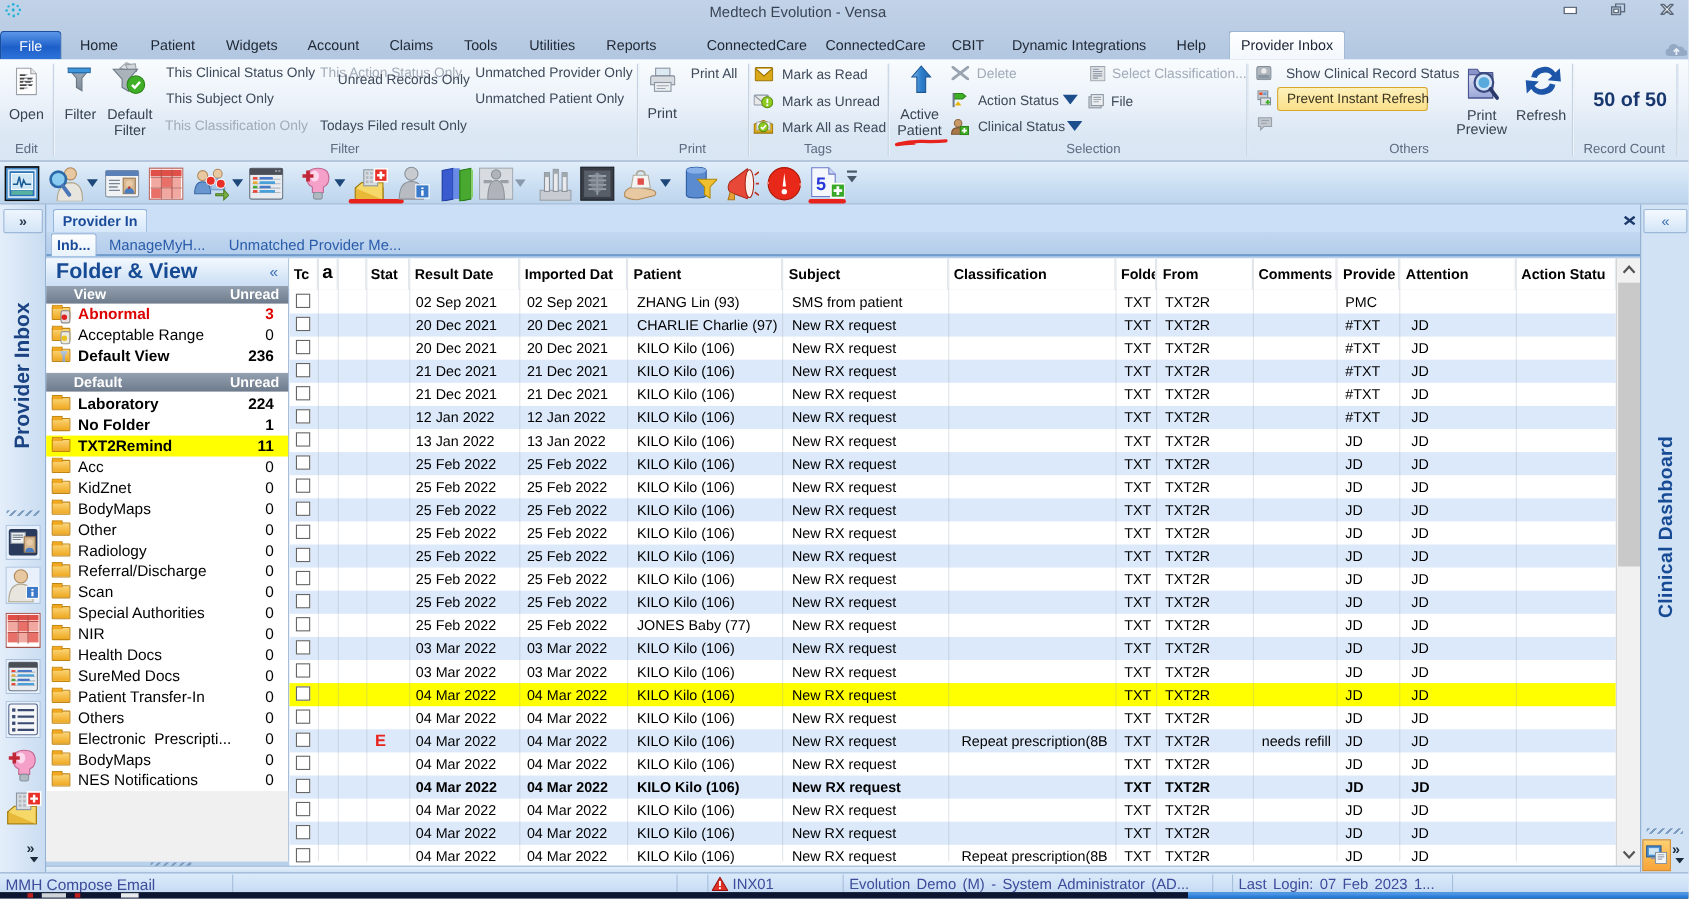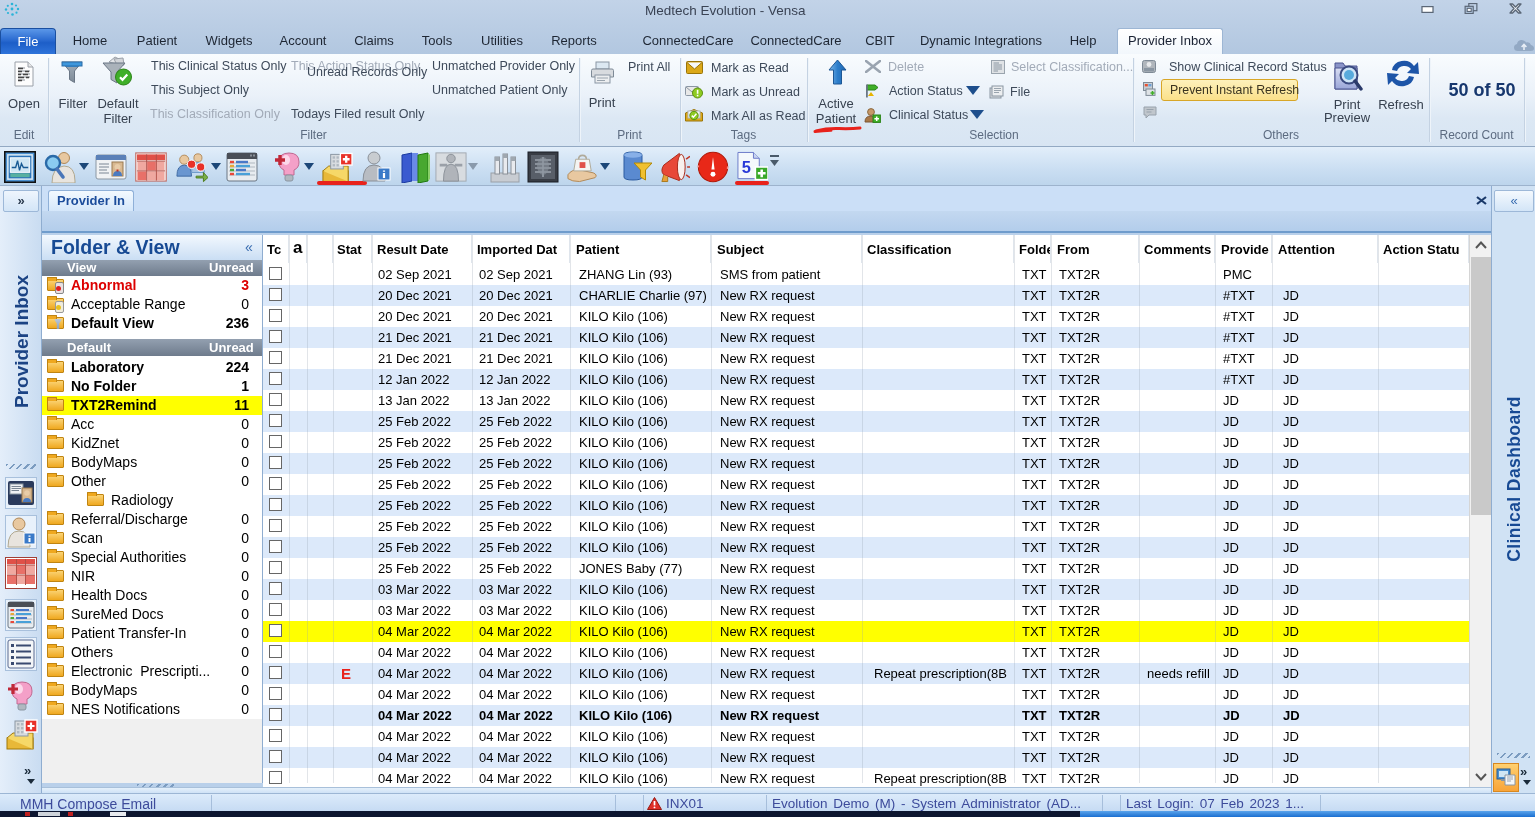--- a/index.html
+++ b/index.html
@@ -483,20 +483,25 @@
       <path d="M0 0 H9 L4.5 6 Z" fill="#4a5a6a"></path>
     </svg>
 </div>
 <div class="ab" id="content">
  <div id="docrow"></div>
  <div id="dtab">Provider In</div>
  <svg class="ab" style="left:1476px;top:10px" width="11" height="9" viewBox="0 0 11 9">
       <path d="M1 1 L10 8 M10 1 L1 8" stroke="#1b3a6b" stroke-width="2.2"></path>
     </svg>
  <div id="subrow"></div>
+ <div class="ab" style="left:42px;top:25px;width:1449px;height:22px;">
+   <div id="itab">Inb...</div>
+   <div class="stab" style="left:57px;">ManageMyH...</div>
+   <div class="stab" style="left:166px;">Unmatched Provider Me...</div>
+ </div>
  <div id="lrail">
   <div class="ab" style="left:3px;top:4px;width:36px;height:22px;background:linear-gradient(#eef5fd,#d3e5f7);border:1px solid #9db8d8;border-radius:2px;box-sizing:border-box;color:#2a3a4e;text-align:center;line-height:20px;font-weight:bold;">»</div>
   <div id="vtxt">Provider Inbox</div>
   <div class="hatch" style="left:6px;top:278px;width:30px;height:5px;"></div>
   <svg class="ab" style="left:5px;top:291px" width="32" height="32" viewBox="0 0 32 32">
         <rect x="0.5" y="0.5" width="31" height="31" fill="#e8f1fb" stroke="#a8c0dc"></rect>
         <rect x="3" y="4" width="26" height="24" rx="2" fill="#2a3a5c"></rect>
         <rect x="5" y="7" width="13" height="10" fill="#f0f2f4" stroke="#8a96a2"></rect>
         <g stroke="#7a8694" stroke-width="1">
           <path d="M6.5 9.5 H16 M6.5 11.5 H16 M6.5 13.5 H14"></path>
@@ -647,21 +652,21 @@
   <div class="frow" style="top:218px;">
         <span class="fic"></span>
         <span class="nm">BodyMaps</span>
         <span class="ct">0</span>
       </div>
   <div class="frow" style="top:237px;">
         <span class="fic"></span>
         <span class="nm">Other</span>
         <span class="ct">0</span>
       </div>
-  <div class="frow" style="top:256px;margin-left:40px;">
+  <div class="frow" style="top:256px;">
         <span class="fic"></span>
         <span class="nm">Radiology</span>
         <span class="ct">0</span>
       </div>
   <div class="frow" style="top:275px;">
         <span class="fic"></span>
         <span class="nm">Referral/Discharge</span>
         <span class="ct">0</span>
       </div>
   <div class="frow" style="top:294px;">
@@ -1052,21 +1057,21 @@
         <path d="M9 8 H19 V18 H9 Z" fill="#f4f6f8" stroke="#8a96a2"></path>
         <path d="M11 10 H17 M11 12 H17 M11 14 H15" stroke="#9aa6b2" stroke-width="1"></path>
       </svg>
   <div class="ab" style="left:28px;top:578px;width:14px;height:14px;color:#1a2a3a;font-weight:bold;font-size:13px;">»</div>
   <svg class="ab" style="left:31px;top:594px" width="8" height="5" viewBox="0 0 8 5">
         <path d="M0 0 H8 L4 5 Z" fill="#1a2a3a"></path>
       </svg>
  </div>
 </div>
 <div class="ab" id="status">
- <span style="position:absolute;left:5px;top:2px;font-size:14px;margin-left:15px;">MMH Compose Email</span>
+ <span style="position:absolute;left:5px;top:2px;font-size:14px;">MMH Compose Email</span>
  <div style="position:absolute;left:211px;top:1px;width:1px;height:16px;background:#a6bedb;"></div>
  <div style="position:absolute;left:615px;top:1px;width:1px;height:16px;background:#a6bedb;"></div>
  <div style="position:absolute;left:643px;top:1px;width:1px;height:16px;background:#a6bedb;"></div>
  <svg style="position:absolute;left:647px;top:3px" width="15" height="13" viewBox="0 0 15 13">
       <path d="M7.5 0.5 L14.5 12.5 H0.5 Z" fill="#e03028" stroke="#981810"></path>
       <path d="M7.5 4 V8.4" stroke="#fff" stroke-width="1.7"></path>
       <circle cx="7.5" cy="10.4" r="0.95" fill="#fff"></circle>
     </svg>
  <span style="position:absolute;left:666px;top:2px;font-size:13.5px;">INX01</span>
  <div style="position:absolute;left:766px;top:1px;width:1px;height:16px;background:#a6bedb;"></div>

